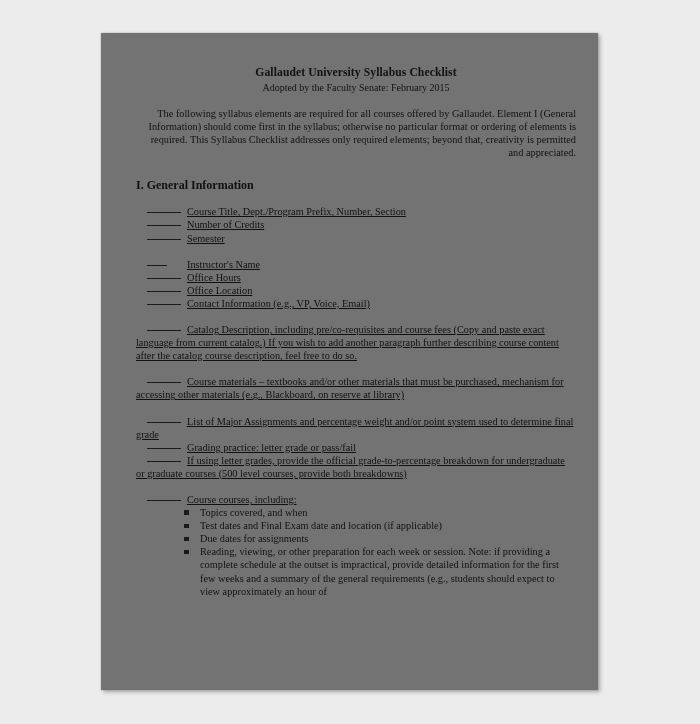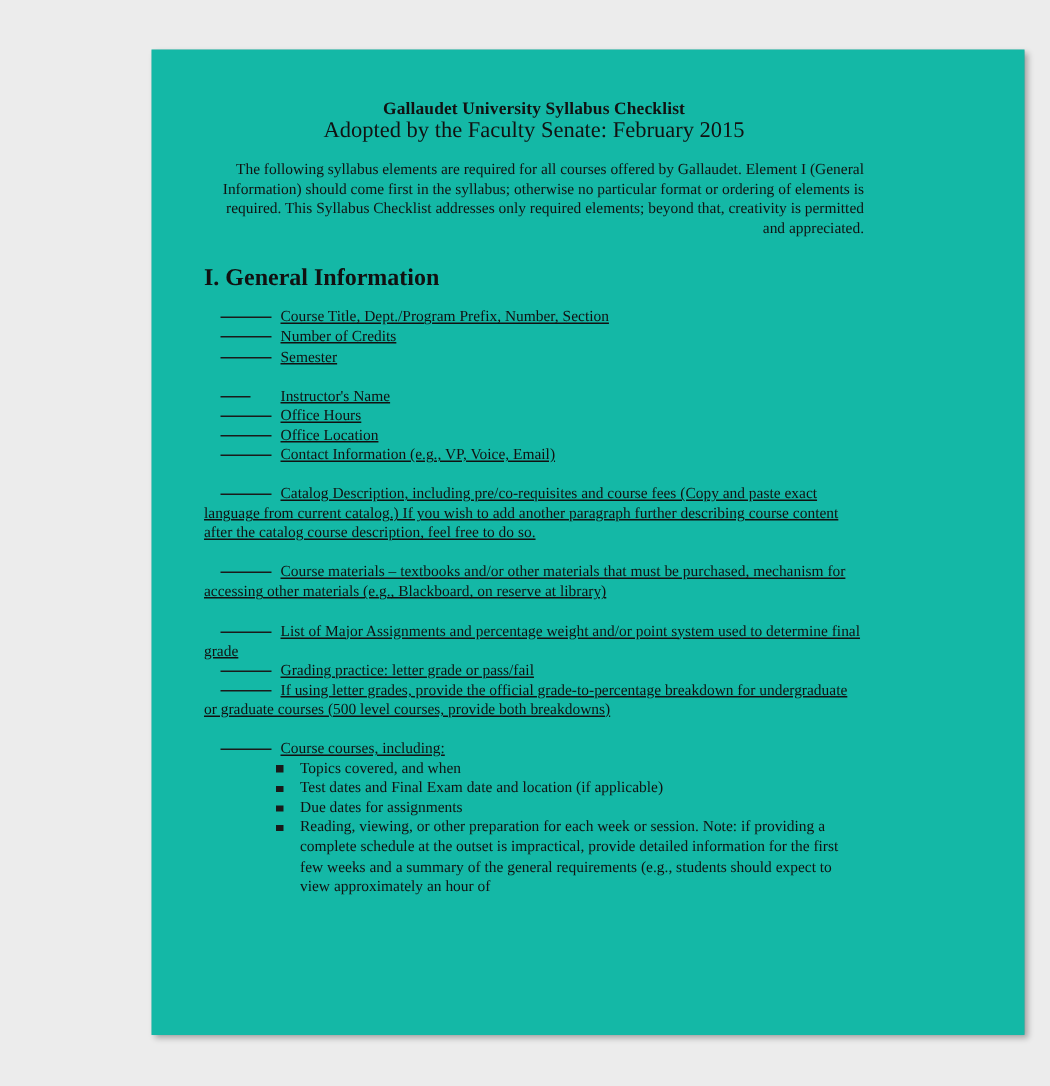--- a/index.html
+++ b/index.html
@@ -12,23 +12,23 @@
     height: 724px;
     background: #ececec;
     font-family: "Liberation Serif", "DejaVu Serif", serif;
     overflow: hidden;
   }
 
   .page-wrap {
     position: absolute;
     left: 101px;
     top: 33px;
-    width: 582px;
+    width: 497px;
     height: 657px;
-    background: #14b8a6;
+    background: #737373;
     box-shadow: 2px 2px 4px rgba(0,0,0,0.30),
                 0 0 1px rgba(0,0,0,0.35);
     overflow: hidden;
   }
 
   .doc-body {
     position: absolute;
     left: 35px;
     top: 0;
     width: 440px;
@@ -40,34 +40,34 @@
   .doc-title {
     text-align: center;
     font-weight: bold;
     font-size: 11.6px;
     line-height: 14px;
     margin-top: 33px;
     letter-spacing: 0.1px;
   }
   .doc-subtitle {
     text-align: center;
-    font-size: 15px;
+    font-size: 10px;
     line-height: 13px;
     margin-top: 1px;
   }
 
   .para {
     margin-top: 13px;
     text-align: right;
   }
   .para.tight { margin-top: 13px; }
 
   .section-head {
     font-weight: bold;
-    font-size: 16px;
+    font-size: 12px;
     margin-top: 20px;
     line-height: 13px;
   }
 
   .check-list {
     margin: 0;
     padding: 0;
     list-style: none;
   }
   .check-group {

